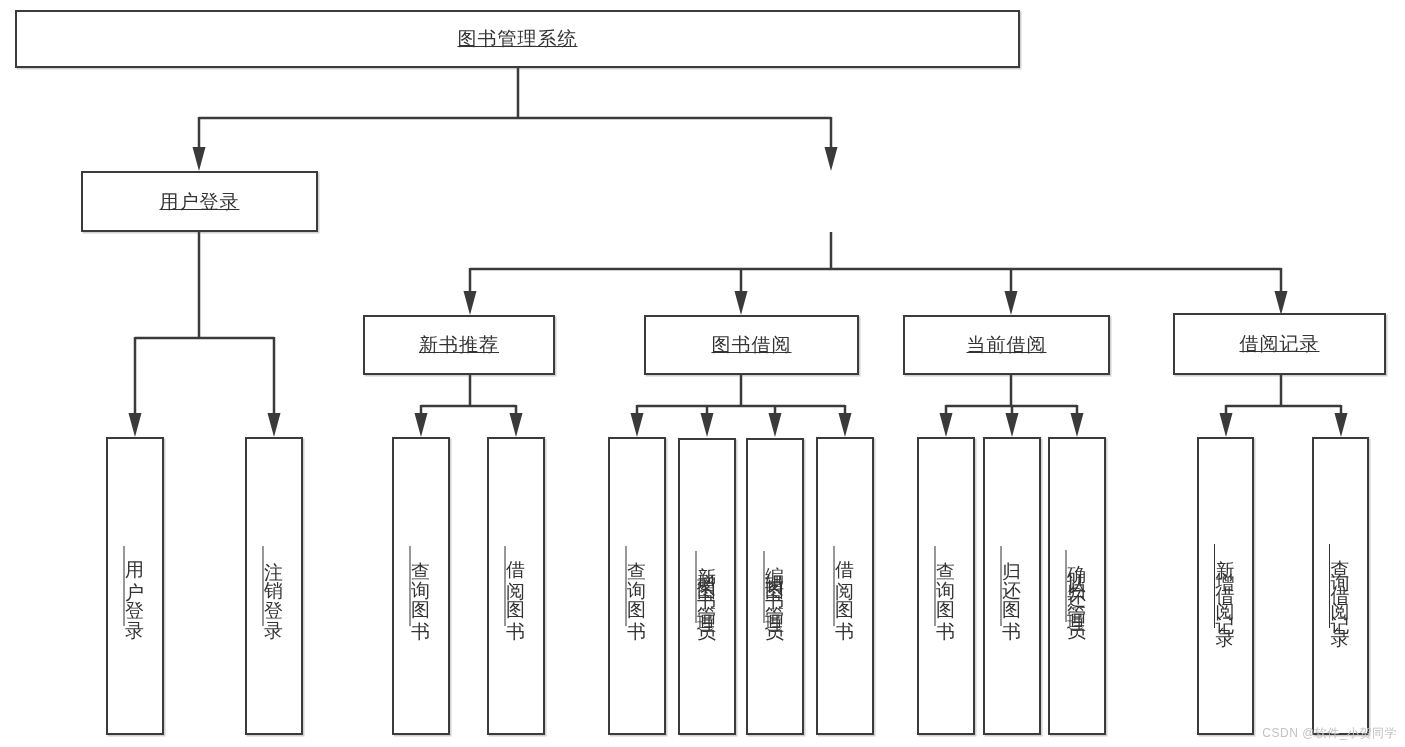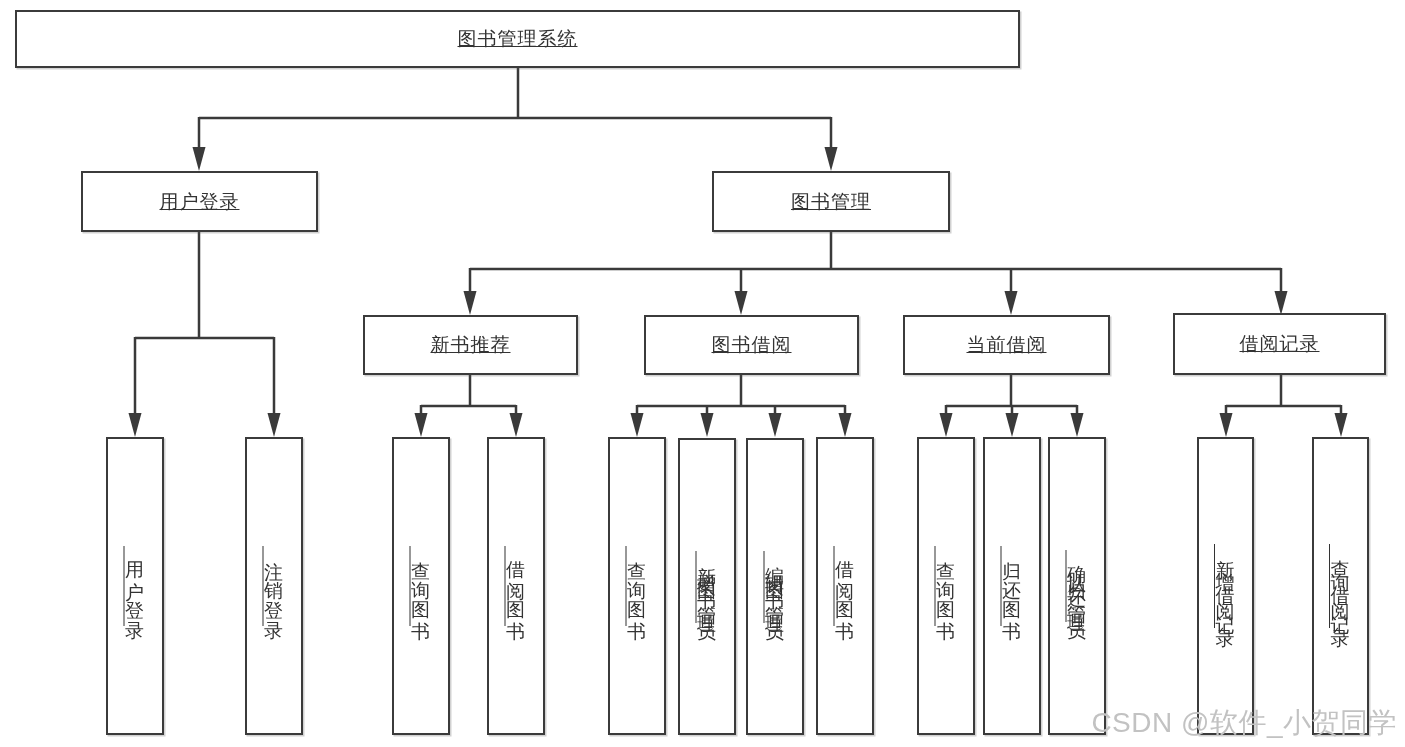--- a/index.html
+++ b/index.html
@@ -32,40 +32,40 @@
   }
   .v4 span{letter-spacing:20px;}
   .v6 span{letter-spacing:14px;}
   .v9 span{letter-spacing:8px;}
   
   .p-root{left:15px;top:10px;width:1005px;height:58px;}
   .p-userlogin{left:81px;top:171px;width:237px;height:61px;}
   .p-bookmgmt{left:712px;top:171px;width:238px;height:61px;}
   .p-l-login{left:106px;top:437px;width:58px;height:298px;}
   .p-l-logout{left:245px;top:437px;width:58px;height:298px;}
-  .p-newbooks{left:363px;top:315px;width:215px;height:60px;}
+  .p-newbooks{left:363px;top:315px;width:192px;height:60px;}
   .p-borrowing{left:633px;top:315px;width:215px;height:60px;margin-left:11px;}
   .p-current{left:903px;top:315px;width:207px;height:60px;}
   .p-records{left:1173px;top:313px;width:213px;height:62px;}
   .p-nb-query{left:392px;top:437px;width:58px;height:298px;}
   .p-nb-borrow{left:487px;top:437px;width:58px;height:298px;}
   .p-bb-query{left:608px;top:437px;width:58px;height:298px;}
   .p-bb-add{left:678px;top:438px;width:58px;height:297px;}
   .p-bb-edit{left:746px;top:438px;width:58px;height:297px;}
   .p-bb-borrow{left:816px;top:437px;width:58px;height:298px;}
   .p-cb-query{left:917px;top:437px;width:58px;height:298px;}
   .p-cb-return{left:983px;top:437px;width:58px;height:298px;}
   .p-cb-confirm{left:1048px;top:437px;width:58px;height:298px;}
   .p-br-add{left:1197px;top:437px;width:57px;height:298px;}
   .p-br-query{left:1312px;top:437px;width:57px;height:298px;}
   .watermark{
     position:absolute;
     right:8px;bottom:5px;
     color:#c2c2c2;
-    font-size:28px;
+    font-size:12px;
     letter-spacing:.5px;
   }
 </style>
 </head>
 <body>
 
 <div class="stage">
 
   <svg class="connectors" viewBox="0 0 1405 747" xmlns="http://www.w3.org/2000/svg">
     <g stroke="#3a3a3a" stroke-width="2.5" fill="none">
@@ -113,23 +113,20 @@
       <polygon points="1334.5,413 1347.5,413 1341,437"></polygon>
     </g>
   </svg>
 
   <div class="node p-root">
     <span>图书管理系统</span>
   </div>
 
   <div class="node p-userlogin">
     <span>用户登录</span>
-  </div>
-  <div class="node p-bookmgmt">
-    <span>图书管理</span>
   </div>
 
   <div class="node leaf v4 p-l-login">
     <span>用户登录</span>
   </div>
   <div class="node leaf v4 p-l-logout">
     <span>注销登录</span>
   </div>
 
   <div class="node p-newbooks">

